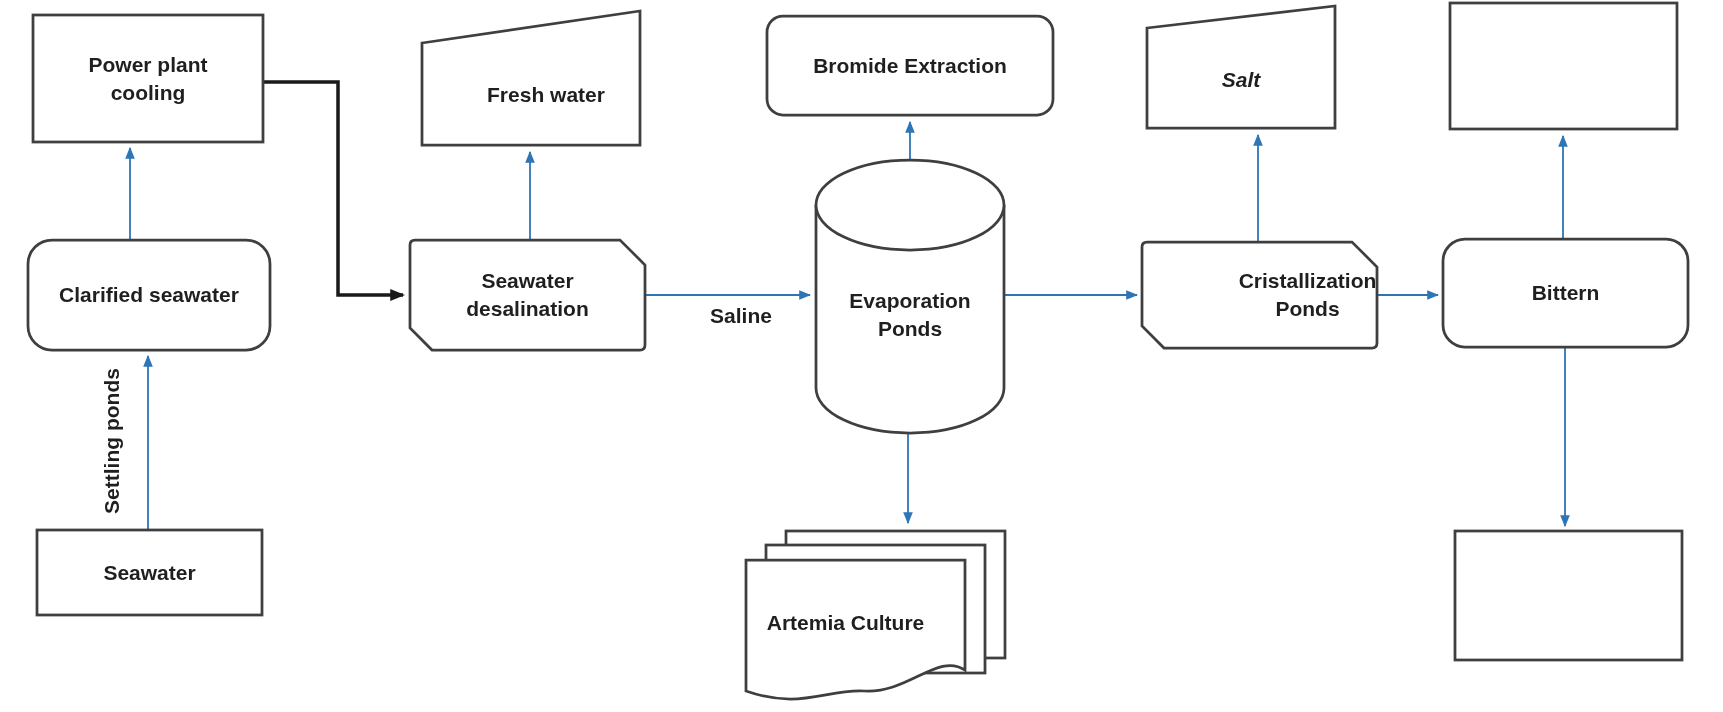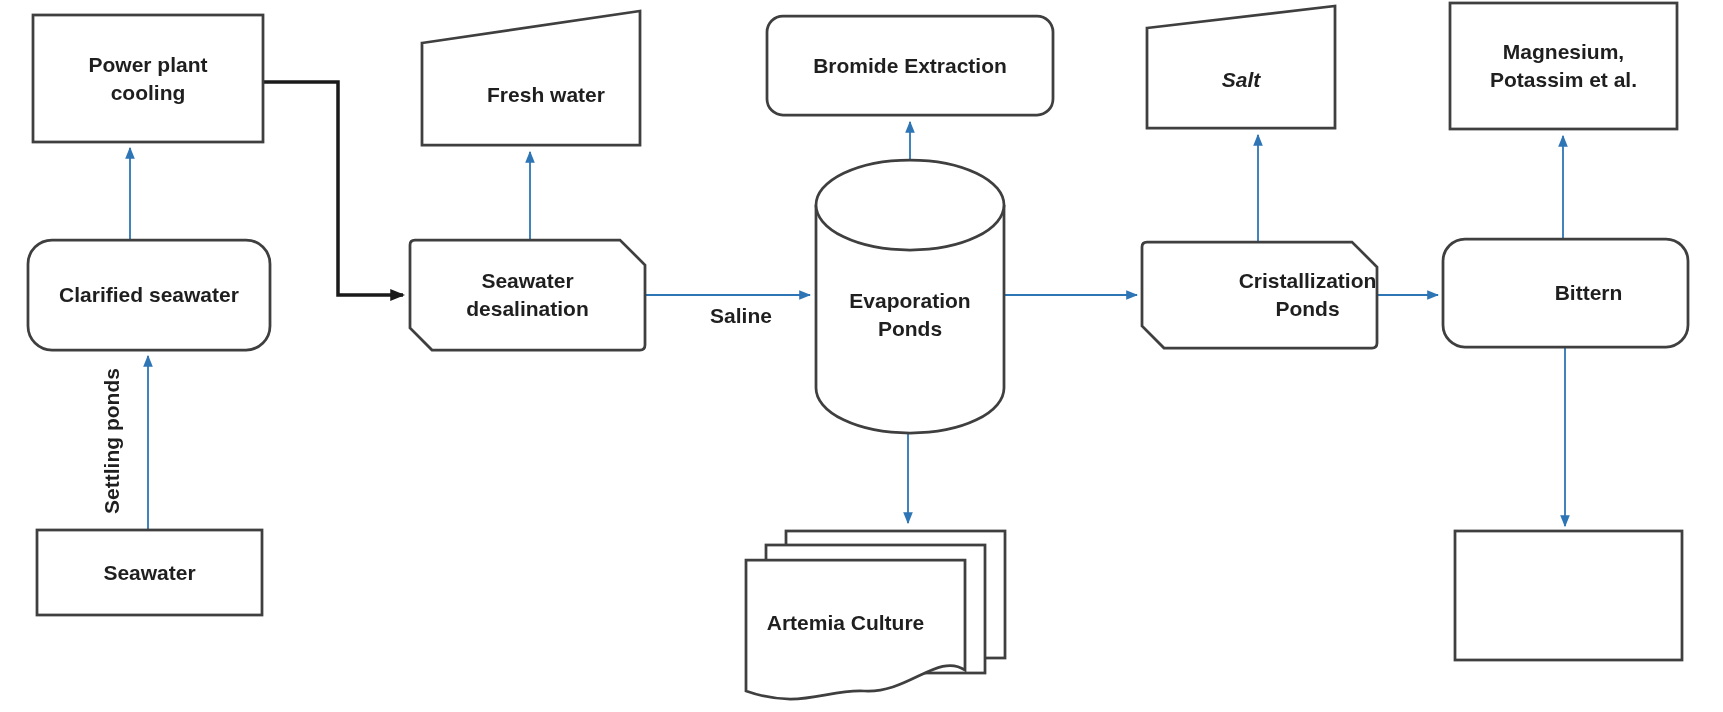--- a/index.html
+++ b/index.html
@@ -77,35 +77,33 @@
 
   <div class="node-label" style="left:33px;top:15px;width:230px;height:127px;">Power plant
 cooling</div>
 
   <div class="node-label" style="left:422px;top:43px;width:248px;height:104px;">Fresh water</div>
 
   <div class="node-label" style="left:767px;top:16px;width:286px;height:99px;">Bromide Extraction</div>
 
   <div class="node-label" style="left:1147px;top:25px;width:188px;height:110px;font-style:italic;">Salt</div>
 
-  <div class="node-label" style="left:1450px;top:3px;width:227px;height:126px;">Magnesium,
-Potassim et al.</div>
 
   <div class="node-label" style="left:28px;top:240px;width:242px;height:110px;">Clarified seawater</div>
 
   <div class="node-label" style="left:410px;top:240px;width:235px;height:110px;">Seawater
 desalination</div>
 
   <div class="node-label" style="left:816px;top:231px;width:188px;height:168px;">Evaporation
 Ponds</div>
 
   <div class="node-label" style="left:1142px;top:242px;width:235px;height:106px;margin-left:48px;">Cristallization
 Ponds</div>
 
-  <div class="node-label" style="left:1443px;top:239px;width:245px;height:108px;margin-left:23px;">Bittern</div>
+  <div class="node-label" style="left:1443px;top:239px;width:245px;height:108px;">Bittern</div>
 
   <div class="node-label" style="left:37px;top:530px;width:225px;height:85px;">Seawater</div>
 
   <div class="node-label" style="left:746px;top:565px;width:199px;height:115px;">Artemia Culture</div>
 
 
   <div class="edge-label" style="left:697px;top:257px;width:88px;height:30px;margin-top:44px;">Saline</div>
 
   <div class="edge-label rotated" style="left:17px;top:427px;width:190px;height:28px;">Settling ponds</div>
 

